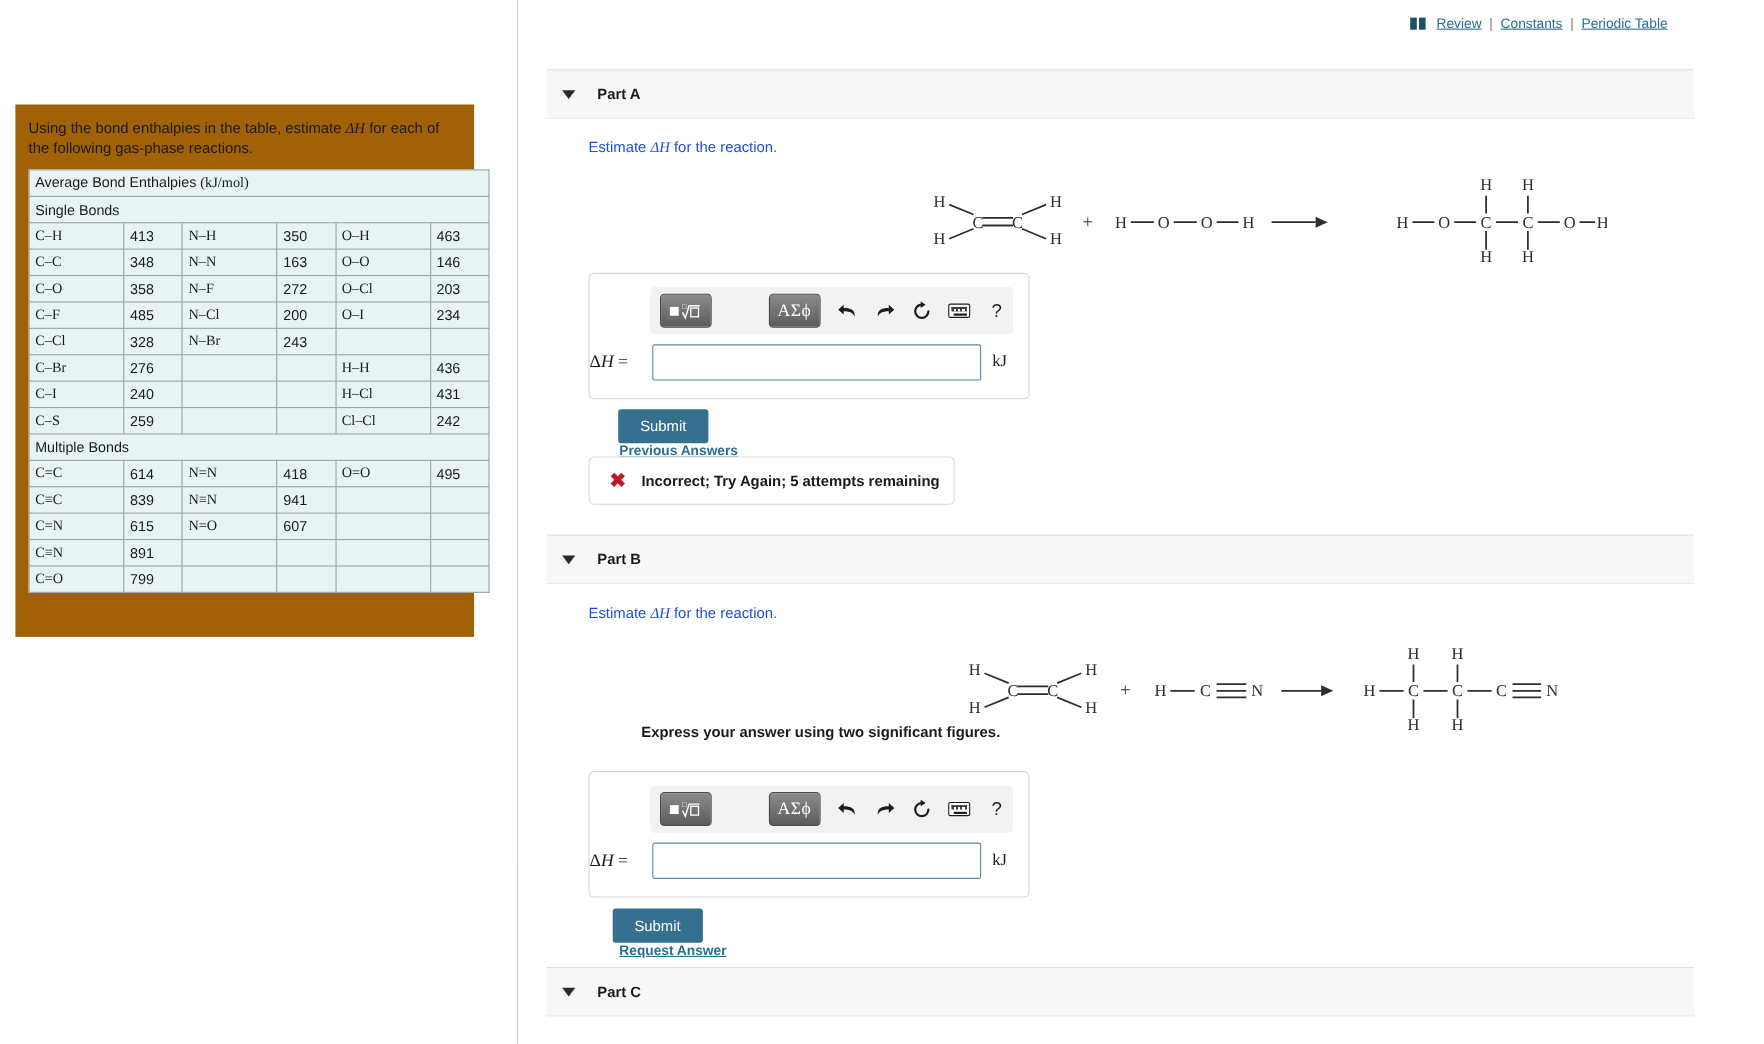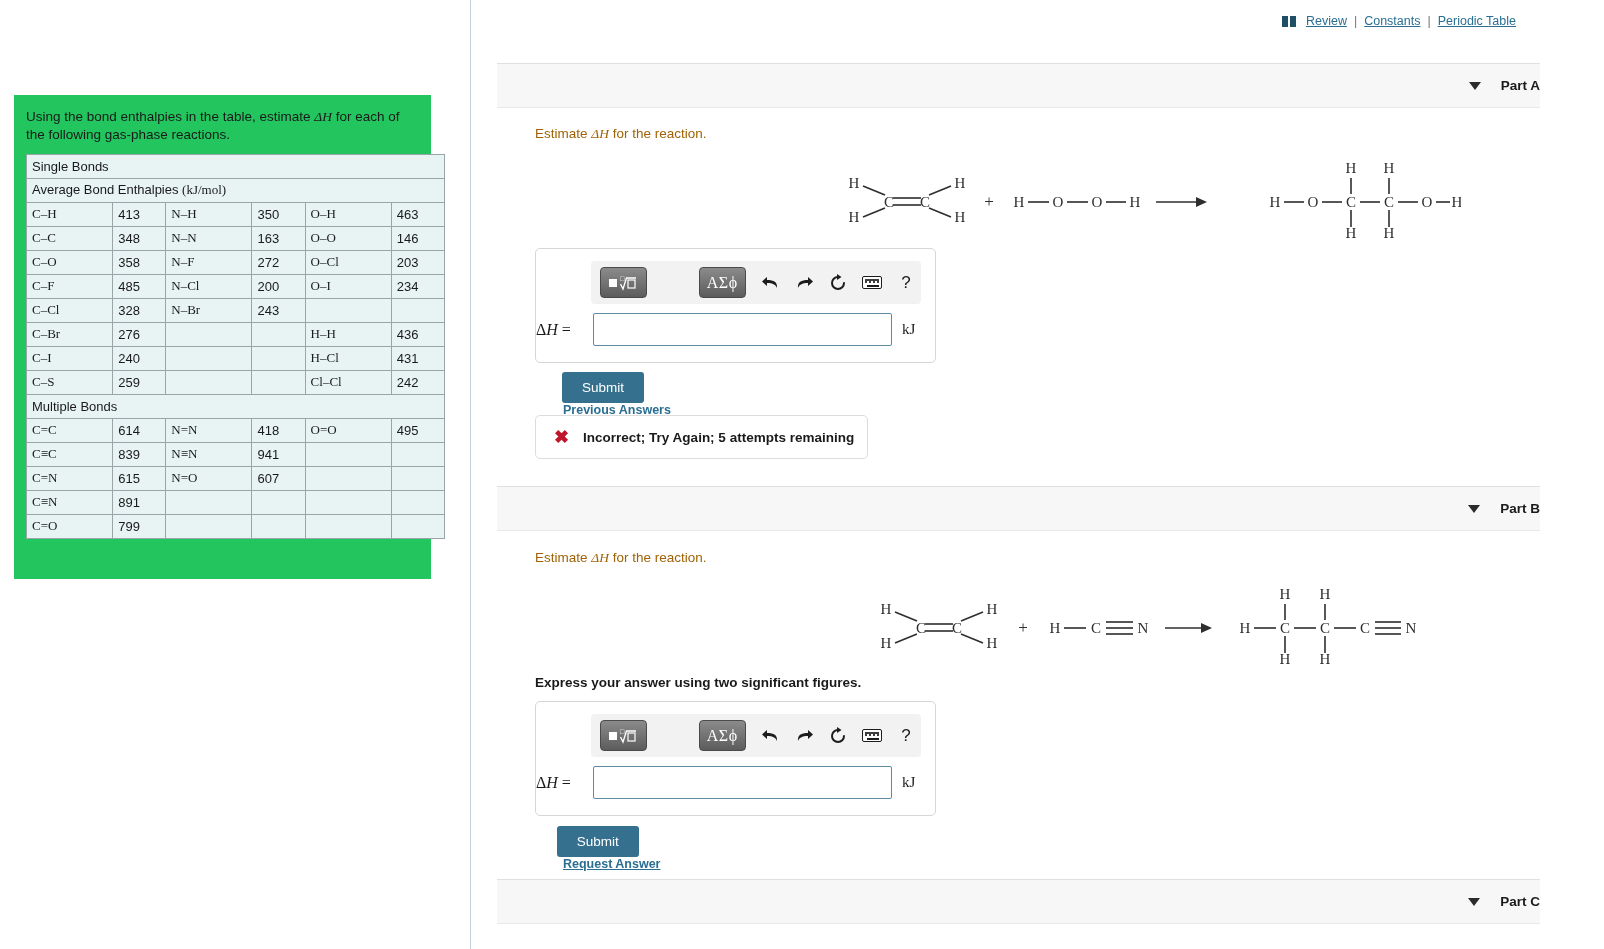--- a/index.html
+++ b/index.html
@@ -18,21 +18,21 @@
     background: #c4cfd6;
   }
 
   
   .left-pane {
     position: absolute; left: 0; top: 0; width: 470px; height: 949px;
     background: #ffffff;
   }
   .problem-card {
     position: absolute; left: 14px; top: 95px; width: 417px;
-    background: #22c55e;
+    background: #a16207;
     padding: 13px 12px 40px 12px;
   }
   .prompt-text {
     font-size: 13.5px; color: #1a1a1a; line-height: 1.33;
     margin: 0 0 10px 0;
   }
   .mathi { font-family: "Liberation Serif", serif; font-style: italic; }
   .mathu { font-family: "Liberation Serif", serif; font-style: normal; }
 
   table.enthalpy {
@@ -88,32 +88,32 @@
   }
   .book-icon i.l { left: 0; }
   .book-icon i.r { left: 8px; }
 
   
   .part-bar {
     position: absolute; left: 26px; width: 1043px; height: 45px;
     background: #f7f7f7;
     border-top: 1px solid #e0e0e0;
     border-bottom: 1px solid #e9e9e9;
-    display: flex; align-items: center; justify-content: flex-end;
+    display: flex; align-items: center;
   }
   .caret {
     width: 0; height: 0; margin: 0 20px 0 14px;
     border-left: 6px solid transparent;
     border-right: 6px solid transparent;
     border-top: 8px solid #2b2b2b;
   }
   .part-label { font-size: 13.5px; font-weight: bold; color: #1a1a1a; }
 
   .estimate-line {
-    position: absolute; left: 64px; font-size: 13.5px; color: #a16207;
+    position: absolute; left: 64px; font-size: 13.5px; color: #1d4ed8;
   }
   .express-line {
     position: absolute; left: 64px; font-size: 13.5px; font-weight: bold; color: #1a1a1a;
   }
 
   
   .rxn {
     position: absolute;
     font-family: "Liberation Serif", serif;
     color: #2e2e2e;
@@ -228,24 +228,24 @@
         <colgroup>
           <col class="c-bond">
             <col class="c-val">
           <col class="c-bond">
             <col class="c-val">
           <col class="c-bond">
             <col class="c-val">
         </colgroup>
         <tbody id="table-body">
             <tr>
+              <td class="tbl-title" colspan="6">Average Bond Enthalpies <span class="mathu">(kJ/mol)</span></td>
+            </tr>
+            <tr>
               <td class="section-head" colspan="6">Single Bonds</td>
-            </tr>
-            <tr>
-              <td class="tbl-title" colspan="6">Average Bond Enthalpies <span class="mathu">(kJ/mol)</span></td>
             </tr>
             <tr>
               <td class="bond">C–H</td>
               <td class="val">413</td>
               <td class="bond">N–H</td>
               <td class="val">350</td>
               <td class="bond">O–H</td>
               <td class="val">463</td>
             </tr>
             <tr>
@@ -560,21 +560,21 @@
           <line x1="144" y1="52" x2="170" y2="52"></line>
           <line x1="144" y1="58" x2="170" y2="58"></line>
           <line x1="54" y1="28" x2="54" y2="44"></line>
           <line x1="94" y1="28" x2="94" y2="44"></line>
           <line x1="54" y1="60" x2="54" y2="77"></line>
           <line x1="94" y1="60" x2="94" y2="77"></line>
         </g>
       </svg>
     </div>
 
-    <div class="express-line" style="top:675px;">Express your answer using two significant figures.</div>
+    <div class="express-line" style="top:658px;margin-left:48px;">Express your answer using two significant figures.</div>
 
     <div class="answer-box" style="left:64px; top:701px;">
       <div class="tool-strip">
         <div class="tbtn">
           <svg width="30" height="20" viewBox="0 0 30 20">
             <rect x="1" y="6" width="8" height="8" fill="#ffffff"></rect>
             <text x="12" y="8" font-family="Liberation Serif, serif" font-size="7" fill="#ffffff">□</text>
             <path d="M12.5 11 L15 16 L18.5 5 L28 5" stroke="#ffffff" stroke-width="1.3" fill="none"></path>
             <rect x="20" y="7" width="7" height="8" fill="none" stroke="#ffffff" stroke-width="1.2"></rect>
           </svg>

